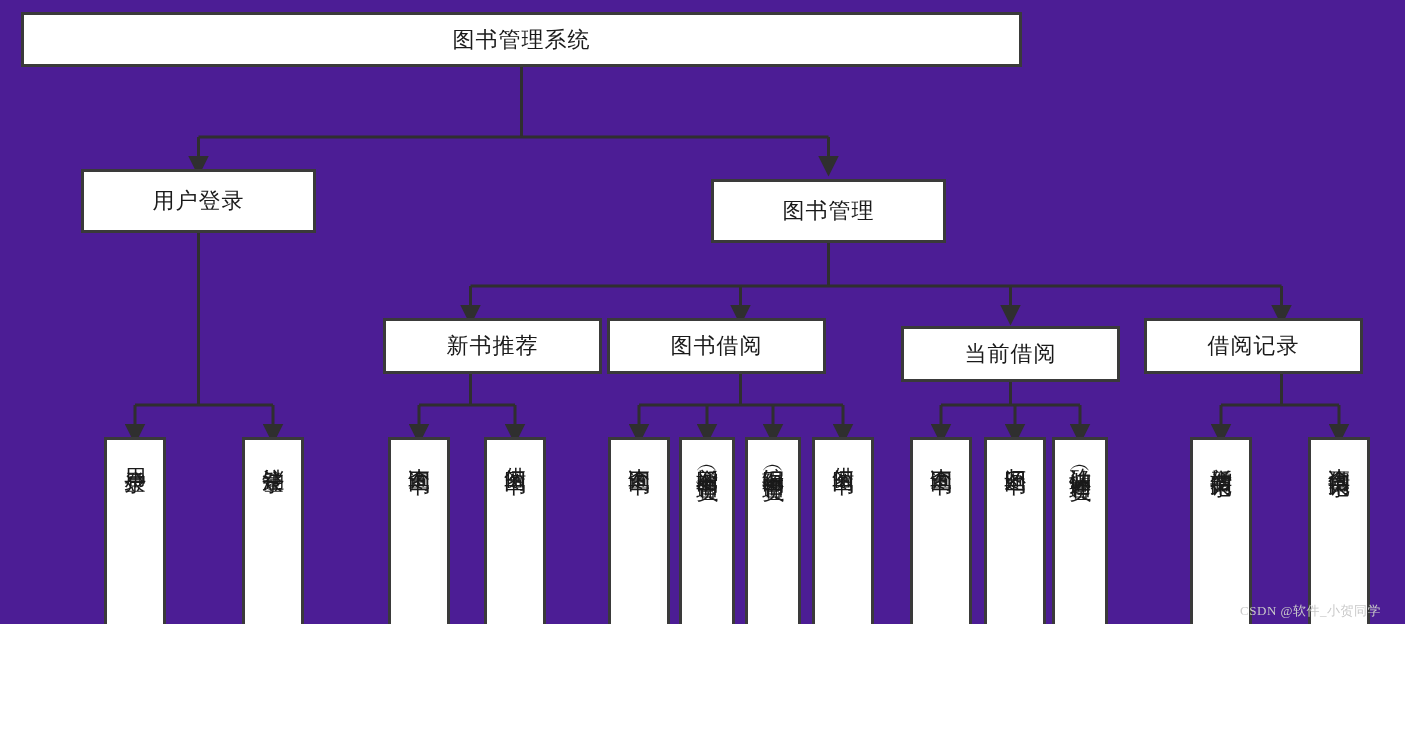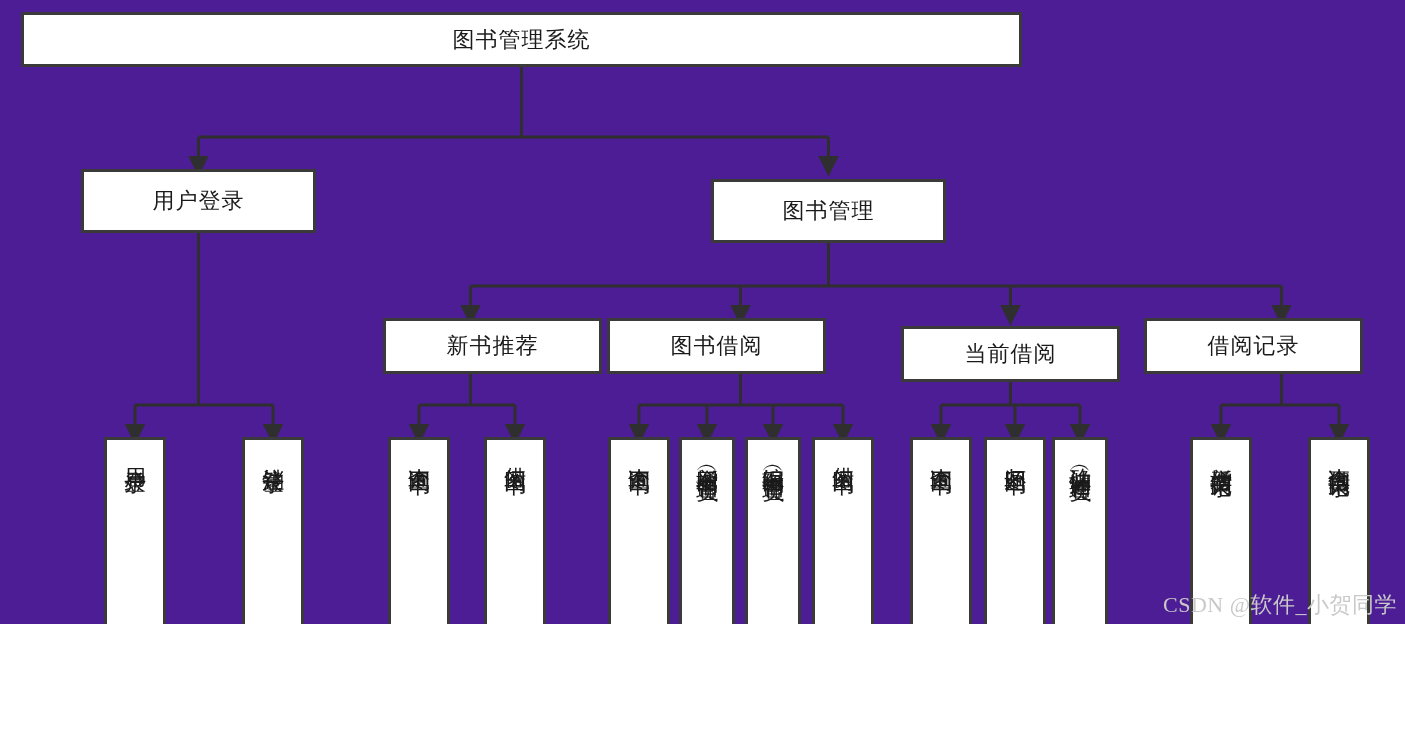--- a/index.html
+++ b/index.html
@@ -45,23 +45,23 @@
     writing-mode: vertical-rl;
     text-orientation: upright;
     font-size: 22px;
     line-height: 1.12;
     letter-spacing: 2px;
     white-space: nowrap;
     color: #1a1a1a;
   }
   .watermark {
     position: absolute;
-    right: 8px;
+    right: 24px;
     bottom: 4px;
-    font-size: 22px;
+    font-size: 13px;
     color: #c9c9c9;
     letter-spacing: 0.5px;
     white-space: nowrap;
   }
 </style>
 </head>
 <body>
 
 <div id="canvas">
 

